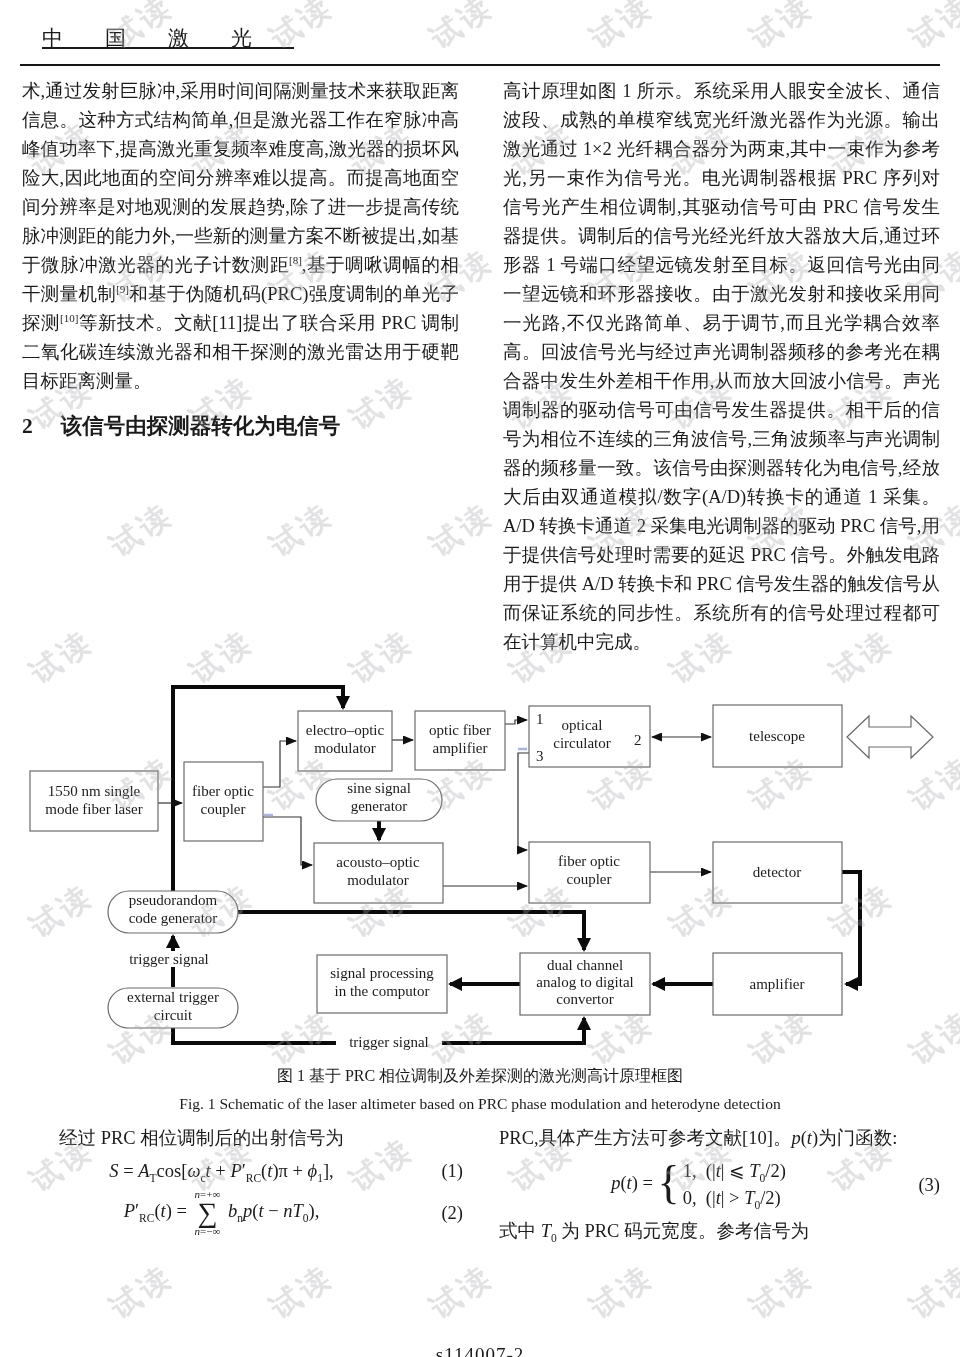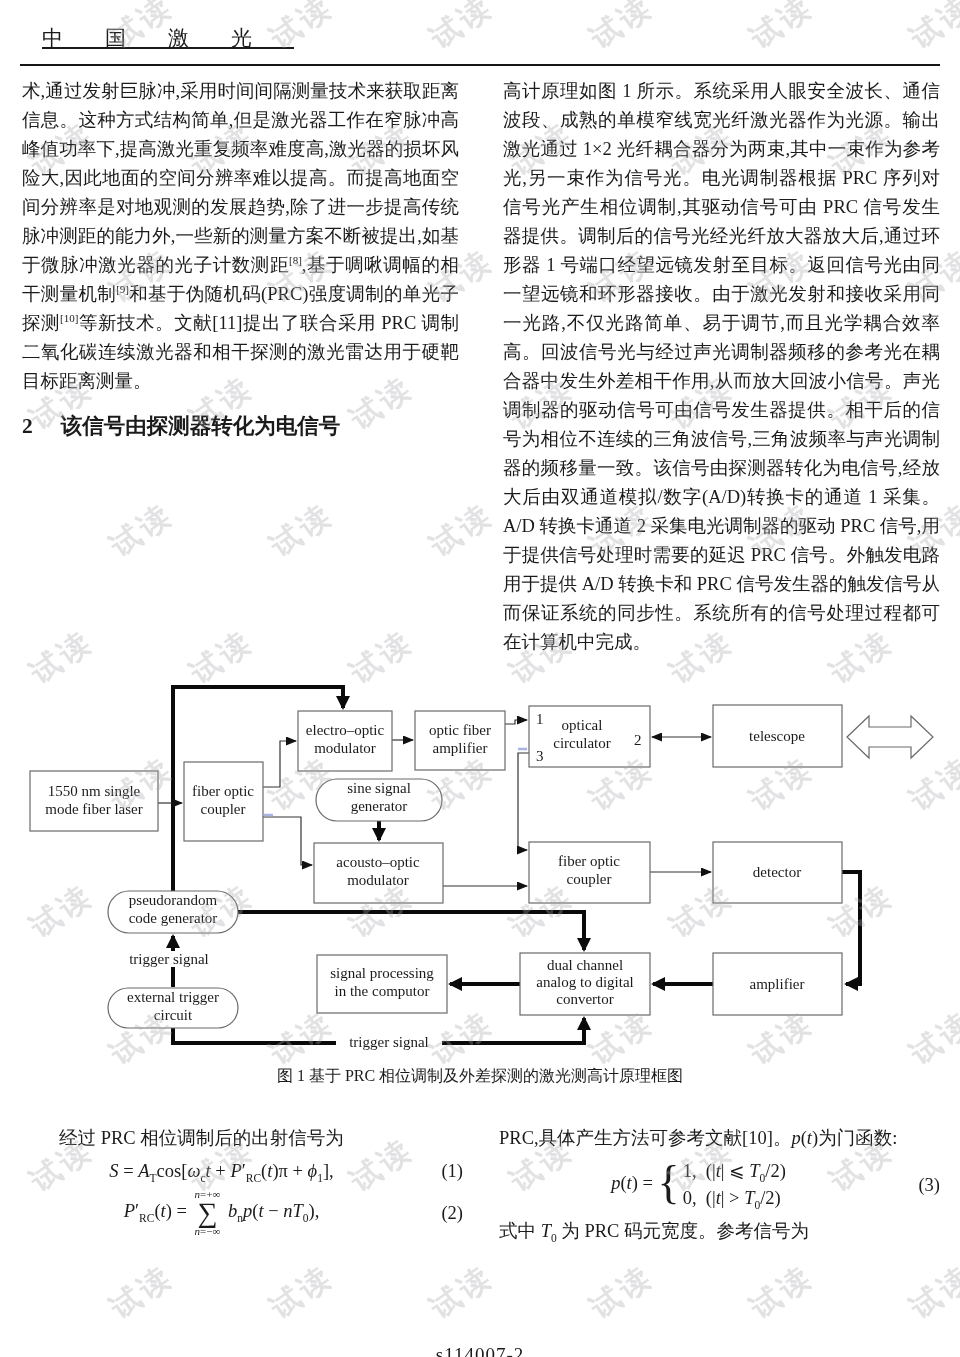--- a/index.html
+++ b/index.html
@@ -226,20 +226,21 @@
         <text x="173" y="337">circuit</text>
         <text x="536" y="41" text-anchor="start">1</text>
         <text x="634" y="62" text-anchor="start">2</text>
         <text x="536" y="78" text-anchor="start">3</text>
       </g>
     </svg>
   </div>
 
   <div class="caption">
     <div class="zh">图 1  基于 PRC 相位调制及外差探测的激光测高计原理框图</div>
+    <div class="en">Fig. 1  Schematic of the laser altimeter based on PRC phase modulation and heterodyne detection</div>
   </div>
 
   <div class="botcols">
     <div class="col">
       <p>经过 PRC 相位调制后的出射信号为</p>
       <div class="eq">
         <span class="eq-body"><i>S</i> = <i>A</i><sub>T</sub>cos[<i>ω</i><sub>c</sub><i>t</i> + <i>P</i>′<sub>RC</sub>(<i>t</i>)π + <i>ϕ</i><sub>1</sub>],</span>
         <span class="eq-num">(1)</span>
       </div>
       <div class="eq">

